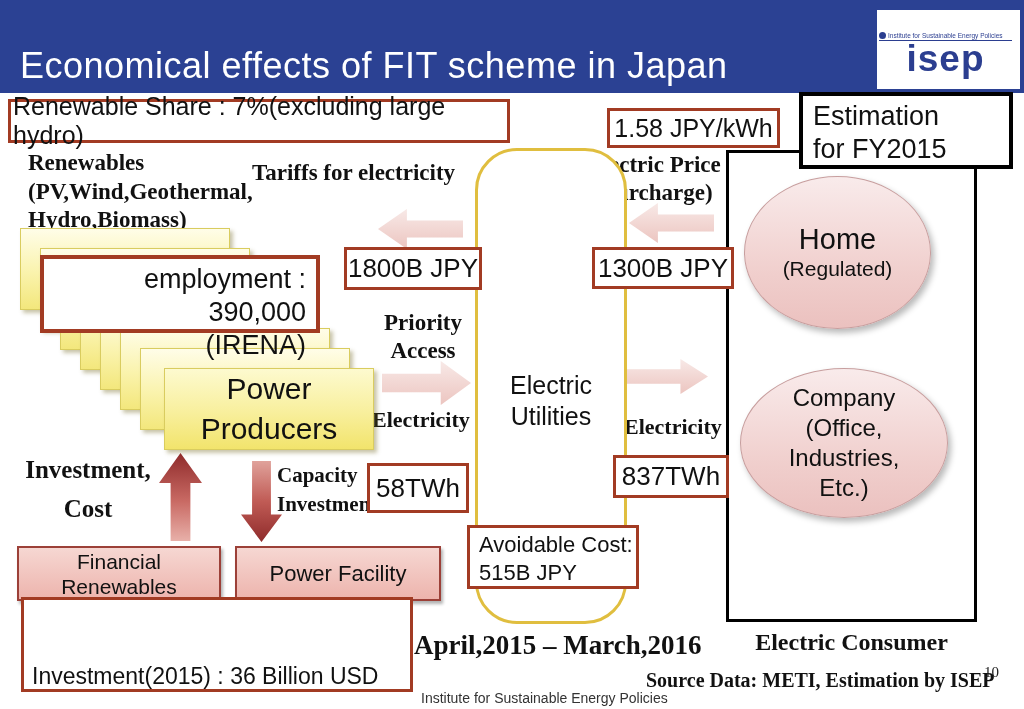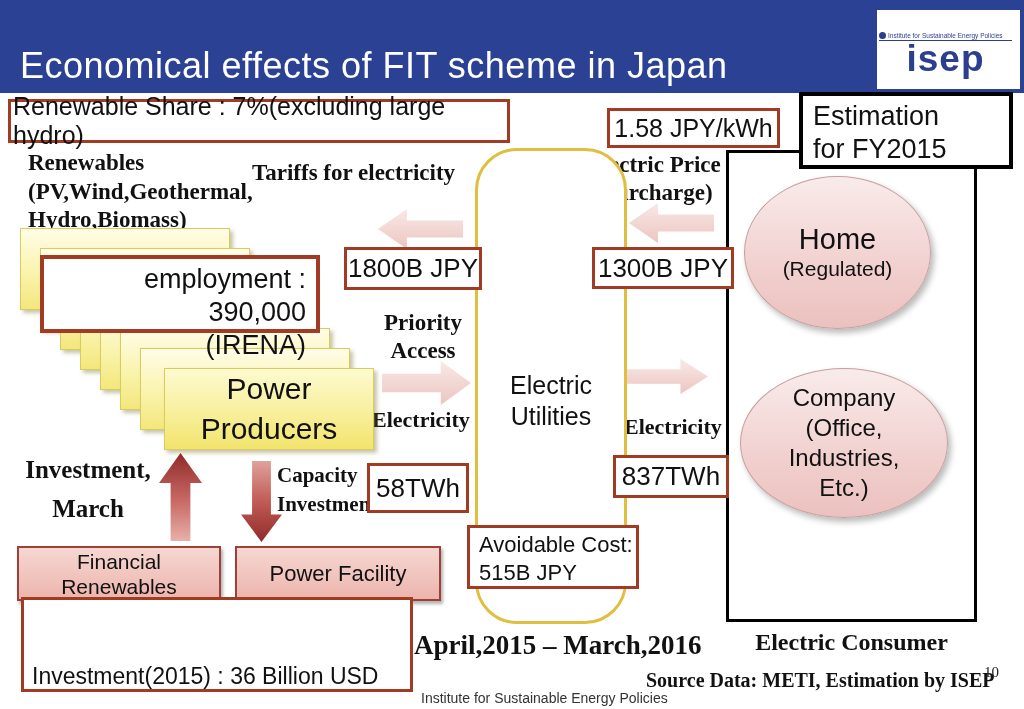--- a/index.html
+++ b/index.html
@@ -201,21 +201,21 @@
     <div>(Surcharge)</div>
   </div>
   <div class="abs serifb priority-label">
     <div>Priority</div>
     <div>Access</div>
   </div>
   <div class="abs serifb elec-left-label">Electricity</div>
   <div class="abs serifb elec-right-label">Electricity</div>
   <div class="abs serifb invloan-label">
     <div>Investment,</div>
-    <div>March</div>
+    <div>Cost</div>
   </div>
   <div class="abs serifb capacity-label">
     <div>Capacity</div>
     <div>Investment</div>
   </div>
   <div class="abs serifb consumer-label">Electric Consumer</div>
 
   <div class="abs serifb period-label">April,2015 – March,2016</div>
   <div class="abs serifb source-label">Source Data: METI, Estimation by ISEP</div>
   <div class="abs page-number">10</div>

